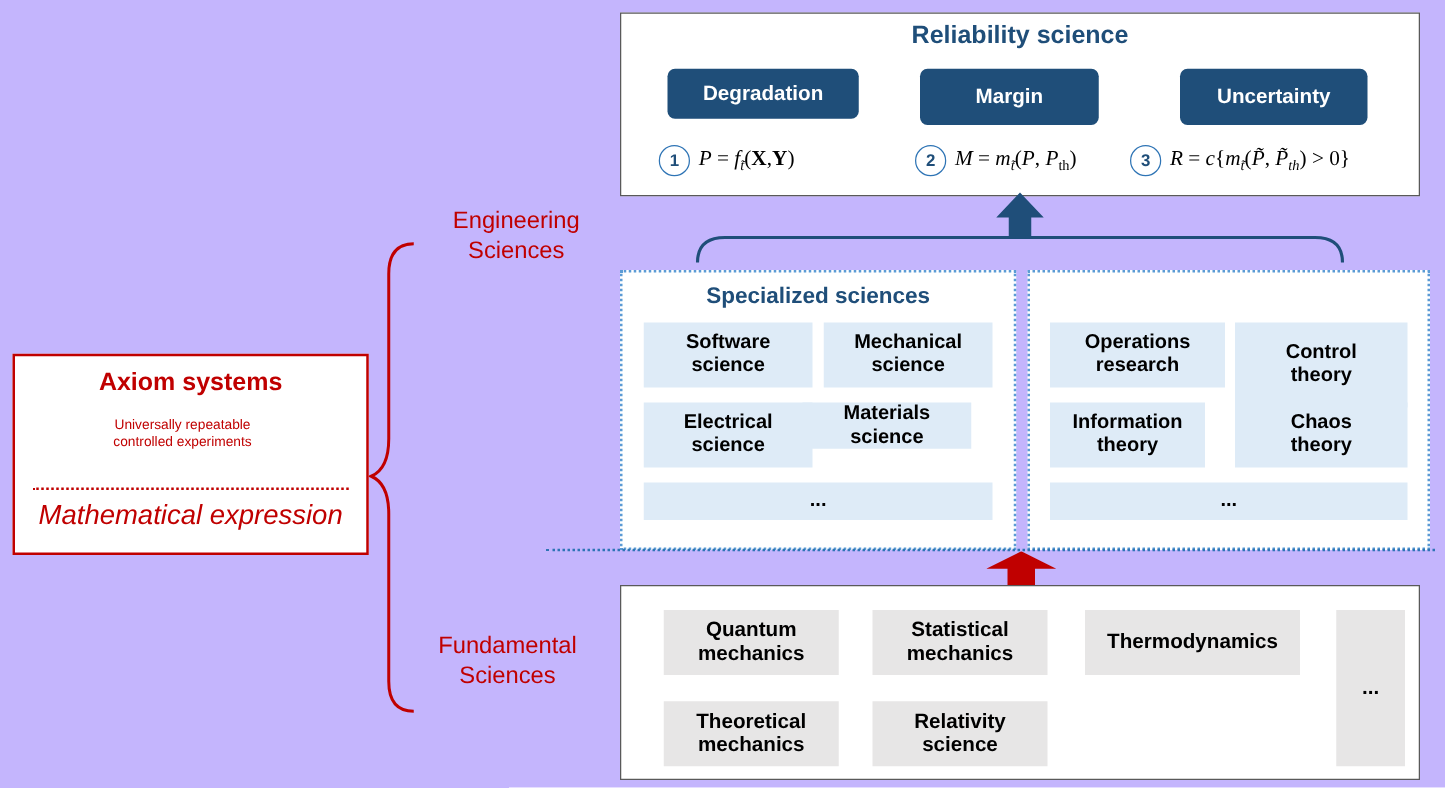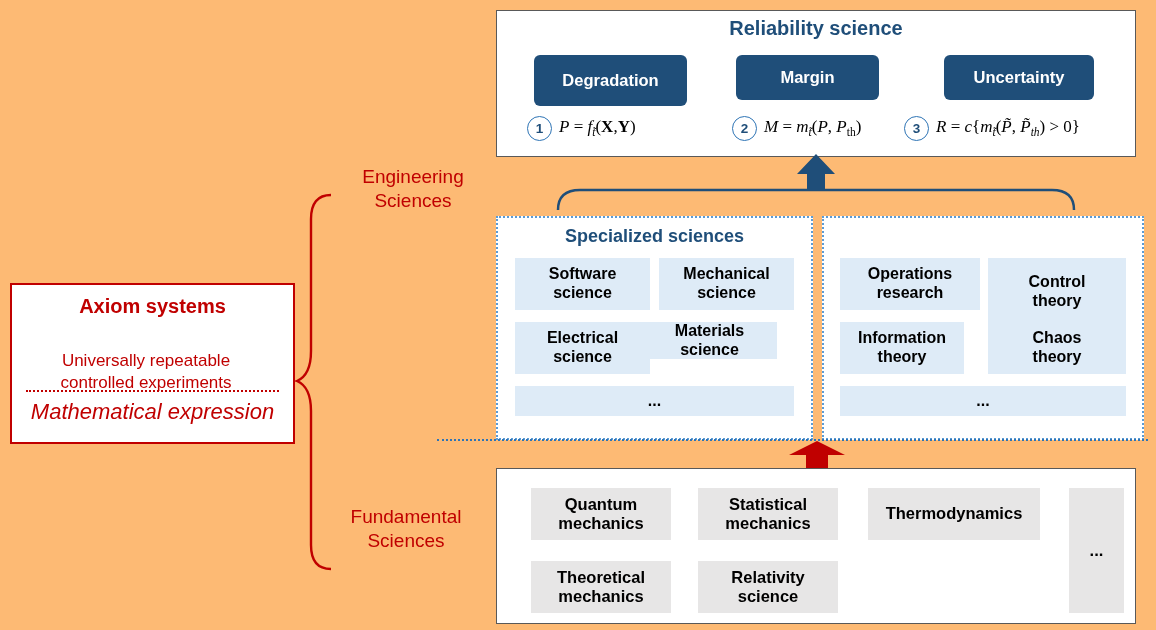--- a/index.html
+++ b/index.html
@@ -1,16 +1,16 @@
 <!DOCTYPE html>
 <html><head>
 <meta charset="utf-8">
 <style>
   html,body{margin:0;padding:0;background:#fff;}
-  .stage{position:relative;width:1156px;height:630px;background:#fdba74;
+  .stage{position:relative;width:1156px;height:630px;background:#c4b5fd;
          font-family:"Liberation Sans",sans-serif;overflow:hidden;}
   .panel{position:absolute;background:#fff;border:1.5px solid #595959;}
   .dotted-box{position:absolute;background:#fff;border:2px dotted #5b9bd5;}
   .box-title{position:absolute;left:0;right:0;text-align:center;font-weight:bold;
              font-size:18px;color:#1f4e79;}
   .btn{position:absolute;background:#1f4e79;color:#fff;font-weight:bold;font-size:16.5px;
        display:flex;align-items:center;justify-content:center;border-radius:6px;}
   .sci-item{position:absolute;background:#deebf7;display:flex;align-items:center;
             justify-content:center;text-align:center;font-weight:bold;font-size:16px;
             line-height:1.18;white-space:pre-line;color:#000;}
@@ -30,21 +30,21 @@
   svg{display:block;}
 </style>
 </head>
 <body>
 
 <div class="stage">
 
   <div class="panel" style="left:496px;top:10px;width:638px;height:145px;">
     <div class="box-title" style="top:6px;font-size:20px;">Reliability science</div>
 
-    <div class="btn" style="left:37px;top:44px;width:153px;height:51px;">Degradation</div>
+    <div class="btn" style="left:37px;top:44px;width:153px;height:40px;">Degradation</div>
     <div class="btn" style="left:239px;top:44px;width:143px;height:45px;">Margin</div>
     <div class="btn" style="left:447px;top:44px;width:150px;height:45px;">Uncertainty</div>
 
     <div class="fgroup" style="left:30px;top:103px;">
       <div class="circle">1</div>
       <div class="formula"><span style="font-style: italic;">P</span><span> = </span><span style="font-style: italic;">f</span><sub style="font-style: italic;">t̃</sub><span>(</span><span style="font-weight: bold;">X</span><span>,</span><span style="font-weight: bold;">Y</span><span>)</span></div>
     </div>
     <div class="fgroup" style="left:235px;top:103px;">
       <div class="circle">2</div>
       <div class="formula"><span style="font-style: italic;">M</span><span> = </span><span style="font-style: italic;">m</span><sub style="font-style: italic;">t̃</sub><span>(</span><span style="font-style: italic;">P</span><span>, </span><span style="font-style: italic;">P</span><sub>th</sub><span>)</span></div>
@@ -99,21 +99,21 @@
     <div class="gray-item" style="left:371px;top:19px;width:172px;height:52px;">Thermodynamics</div>
     <div class="gray-item" style="left:34px;top:92px;width:140px;height:52px;">Theoretical
 mechanics</div>
     <div class="gray-item" style="left:201px;top:92px;width:140px;height:52px;">Relativity
 science</div>
     <div class="gray-item" style="left:572px;top:19px;width:55px;height:125px;">...</div>
   </div>
 
   <div class="axiom-box" style="left:10px;top:283px;width:281px;height:157px;">
     <div class="red-text" style="left:0;right:0;top:10px;font-weight:bold;font-size:20px;">Axiom systems</div>
-    <div class="red-text" style="left:0;right:13px;top:48px;font-size:17px;line-height:1.3;margin-top:17px;">Universally repeatable
+    <div class="red-text" style="left:0;right:13px;top:48px;font-size:11px;line-height:1.3;">Universally repeatable
 controlled experiments</div>
     <div class="dotted-sep" style="left:14px;right:14px;top:105px;"></div>
     <div class="red-text" style="left:0;right:0;top:114px;font-size:22px;font-style:italic;">Mathematical expression</div>
   </div>
 
   <svg style="position:absolute;left:295px;top:193px;" width="38" height="378" viewBox="0 0 38 378">
     <path d="M 36 2 Q 16 2 16 26 L 16 158 Q 16 182 2 188 Q 16 194 16 218 L 16 352 Q 16 376 36 376" fill="none" stroke="#c00000" stroke-width="2.4"></path>
   </svg>
 
   <div class="red-text" style="left:338px;top:165px;width:150px;font-size:19px;line-height:1.25;">Engineering

